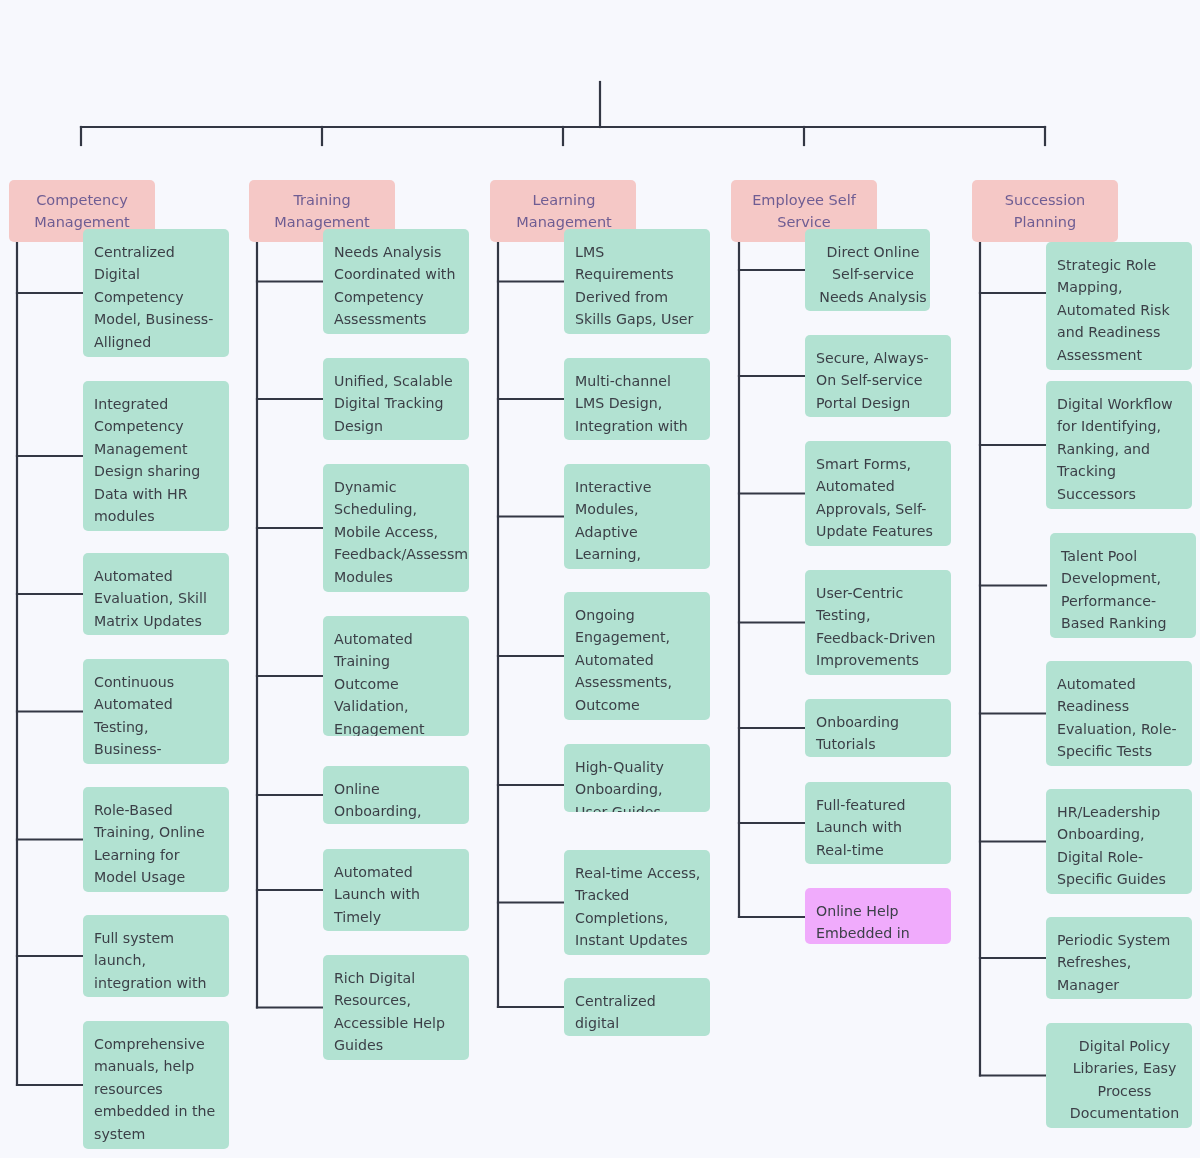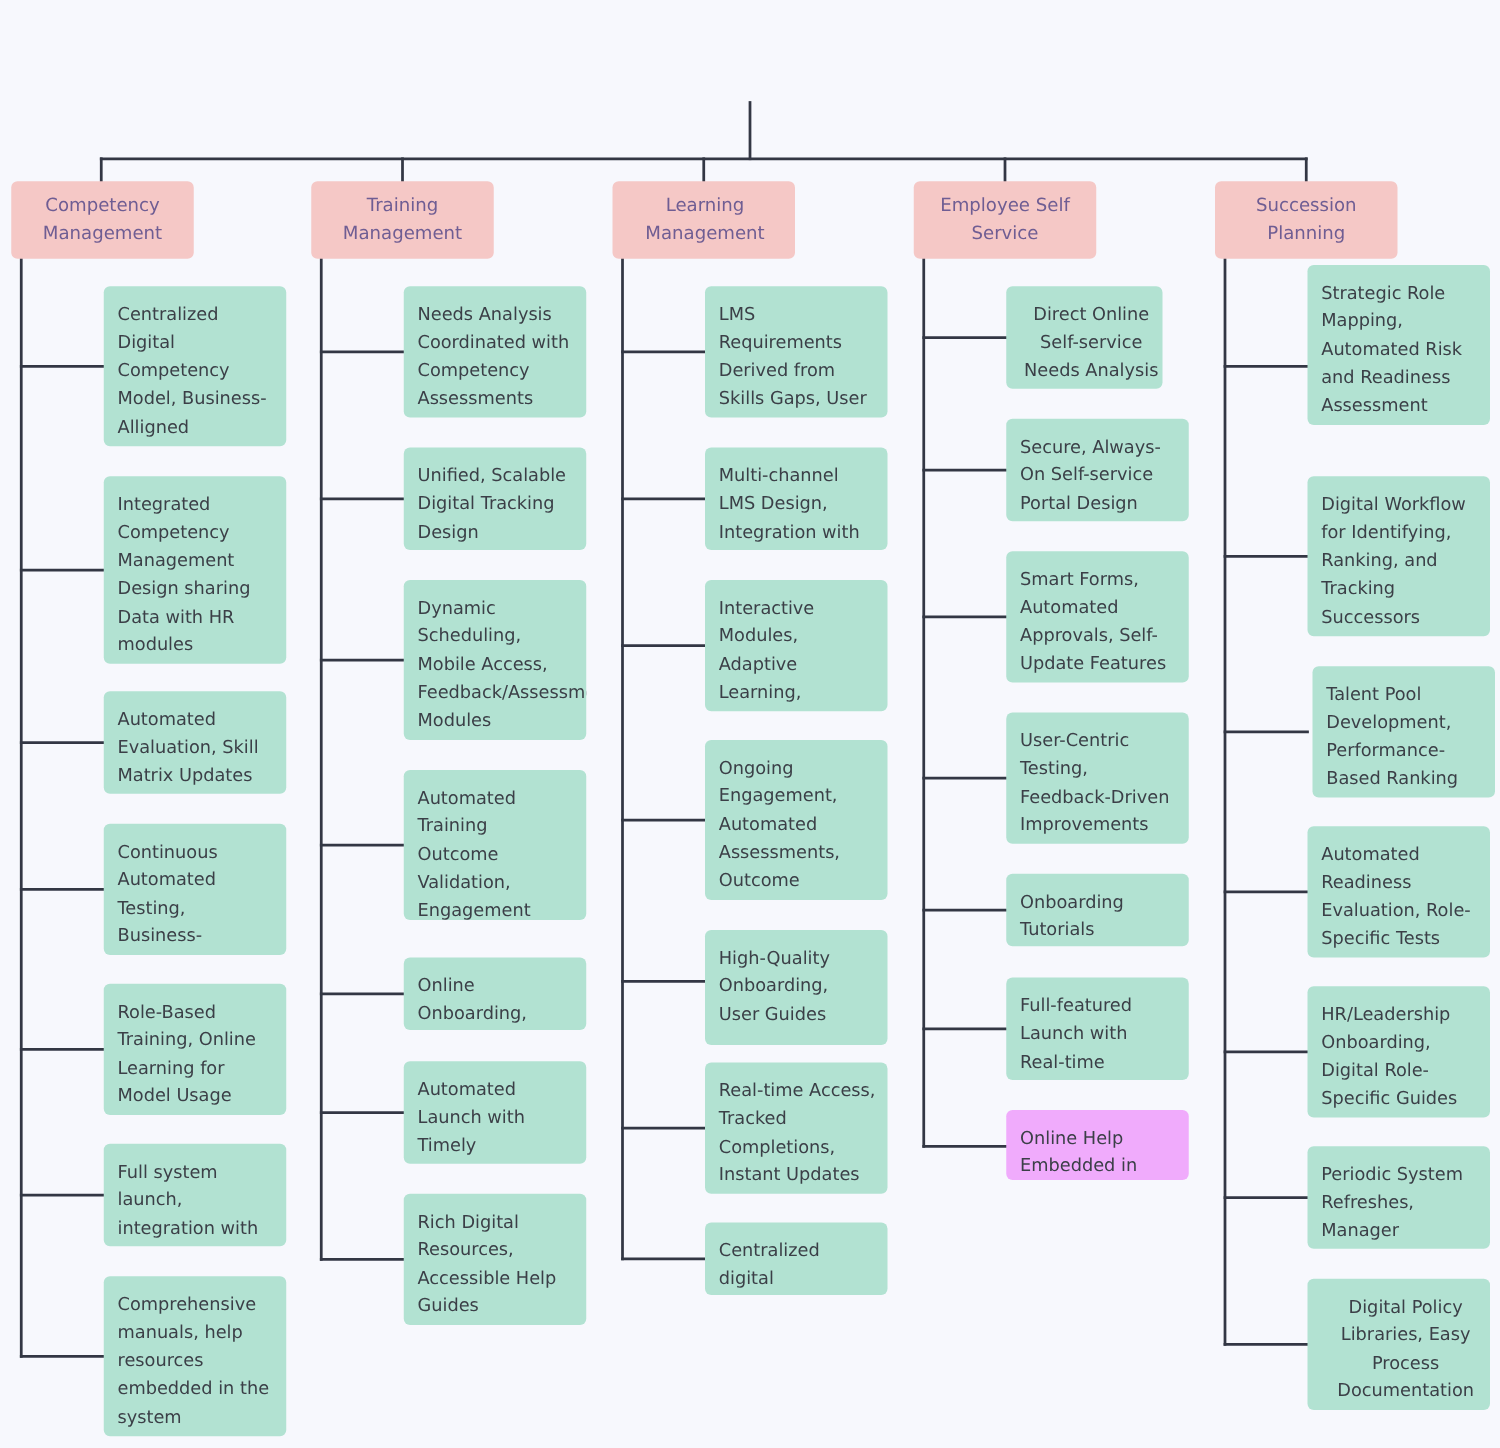--- a/index.html
+++ b/index.html
@@ -61,20 +61,21 @@
     background: #f5c8c6;
     color: #6f5d93;
     border-radius: 5px;
     display: flex;
     align-items: center;
     justify-content: center;
     text-align: center;
     font-size: 14.5px;
     line-height: 1.52;
     padding: 6px 10px;
+    margin-top: 35px;
   }
   
   .leaf-node {
     position: absolute;
     z-index: 3;
     box-sizing: border-box;
     background: #b2e2d2;
     color: #3b3f47;
     border-radius: 5px;
     font-size: 14.2px;
@@ -212,21 +213,21 @@
 Integration with</div>
       <div class="leaf-node" style="left: 564px; top: 464px; width: 146px; height: 105px; background: rgb(178, 226, 210); color: rgb(59, 63, 71);">Interactive
 Modules,
 Adaptive
 Learning,</div>
       <div class="leaf-node" style="left: 564px; top: 592px; width: 146px; height: 128px; background: rgb(178, 226, 210); color: rgb(59, 63, 71);">Ongoing
 Engagement,
 Automated
 Assessments,
 Outcome</div>
-      <div class="leaf-node" style="left: 564px; top: 744px; width: 146px; height: 92px; background: rgb(178, 226, 210); color: rgb(59, 63, 71);">High-Quality
+      <div class="leaf-node" style="left: 564px; top: 744px; width: 146px; height: 68px; background: rgb(178, 226, 210); color: rgb(59, 63, 71);">High-Quality
 Onboarding,
 User Guides</div>
       <div class="leaf-node" style="left: 564px; top: 850px; width: 146px; height: 105px; background: rgb(178, 226, 210); color: rgb(59, 63, 71);">Real-time Access,
 Tracked
 Completions,
 Instant Updates</div>
       <div class="leaf-node" style="left: 564px; top: 978px; width: 146px; height: 58px; background: rgb(178, 226, 210); color: rgb(59, 63, 71);">Centralized
 digital</div>
       <div class="cat-node" style="left: 731px; top: 145px; width: 146px; height: 62px; background: rgb(245, 200, 198); color: rgb(111, 93, 147);">Employee Self
 Service</div>
@@ -246,21 +247,21 @@
 Improvements</div>
       <div class="leaf-node" style="left: 805px; top: 699px; width: 146px; height: 58px; background: rgb(178, 226, 210); color: rgb(59, 63, 71);">Onboarding
 Tutorials</div>
       <div class="leaf-node" style="left: 805px; top: 782px; width: 146px; height: 82px; background: rgb(178, 226, 210); color: rgb(59, 63, 71);">Full-featured
 Launch with
 Real-time</div>
       <div class="leaf-node" style="left: 805px; top: 888px; width: 146px; height: 56px; background: #f0abfc; color: rgb(59, 63, 71);">Online Help
 Embedded in</div>
       <div class="cat-node" style="left: 972px; top: 145px; width: 146px; height: 62px; background: rgb(245, 200, 198); color: rgb(111, 93, 147);">Succession
 Planning</div>
-      <div class="leaf-node" style="left: 1046px; top: 212px; width: 146px; height: 128px; background: rgb(178, 226, 210); color: rgb(59, 63, 71);">Strategic Role
+      <div class="leaf-node" style="left: 1046px; top: 242px; width: 146px; height: 128px; background: rgb(178, 226, 210); color: rgb(59, 63, 71);">Strategic Role
 Mapping,
 Automated Risk
 and Readiness
 Assessment</div>
       <div class="leaf-node" style="left: 1046px; top: 381px; width: 146px; height: 128px; background: rgb(178, 226, 210); color: rgb(59, 63, 71);">Digital Workflow
 for Identifying,
 Ranking, and
 Tracking
 Successors</div>
       <div class="leaf-node" style="left: 1050px; top: 533px; width: 146px; height: 105px; background: rgb(178, 226, 210); color: rgb(59, 63, 71);">Talent Pool

